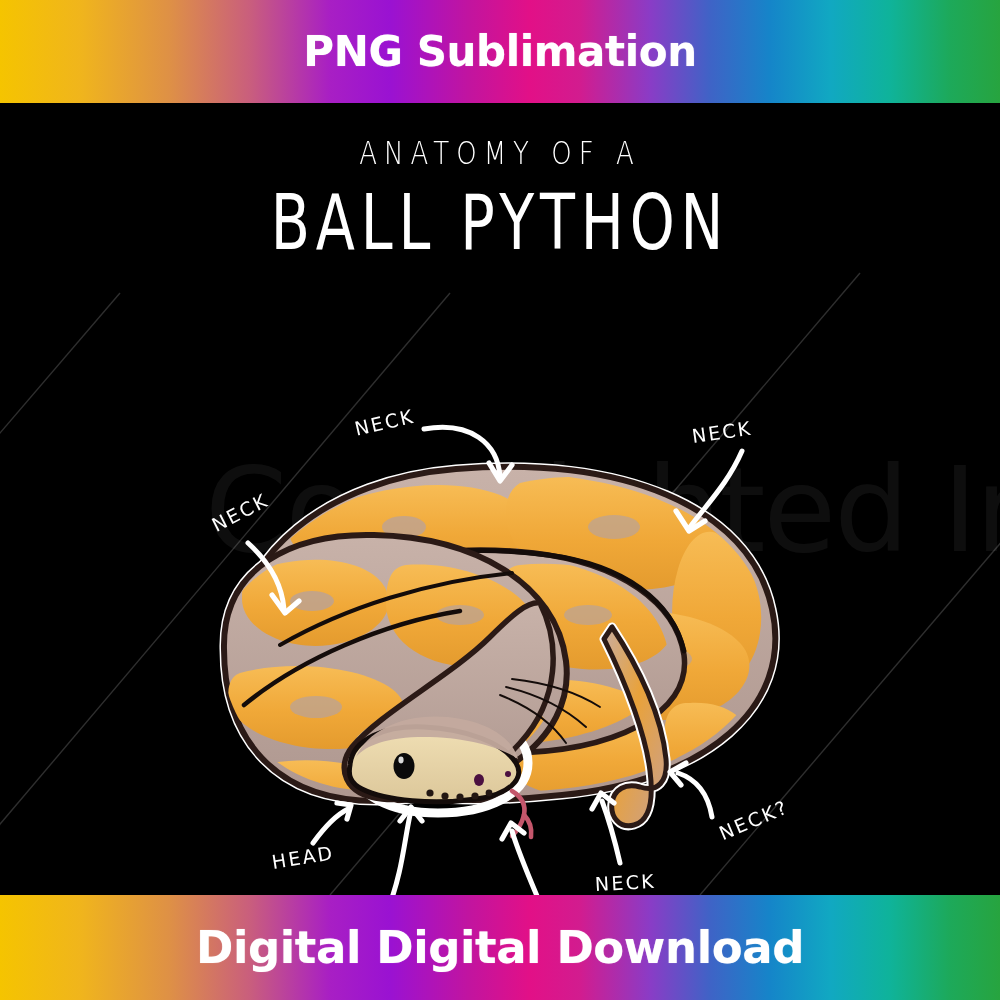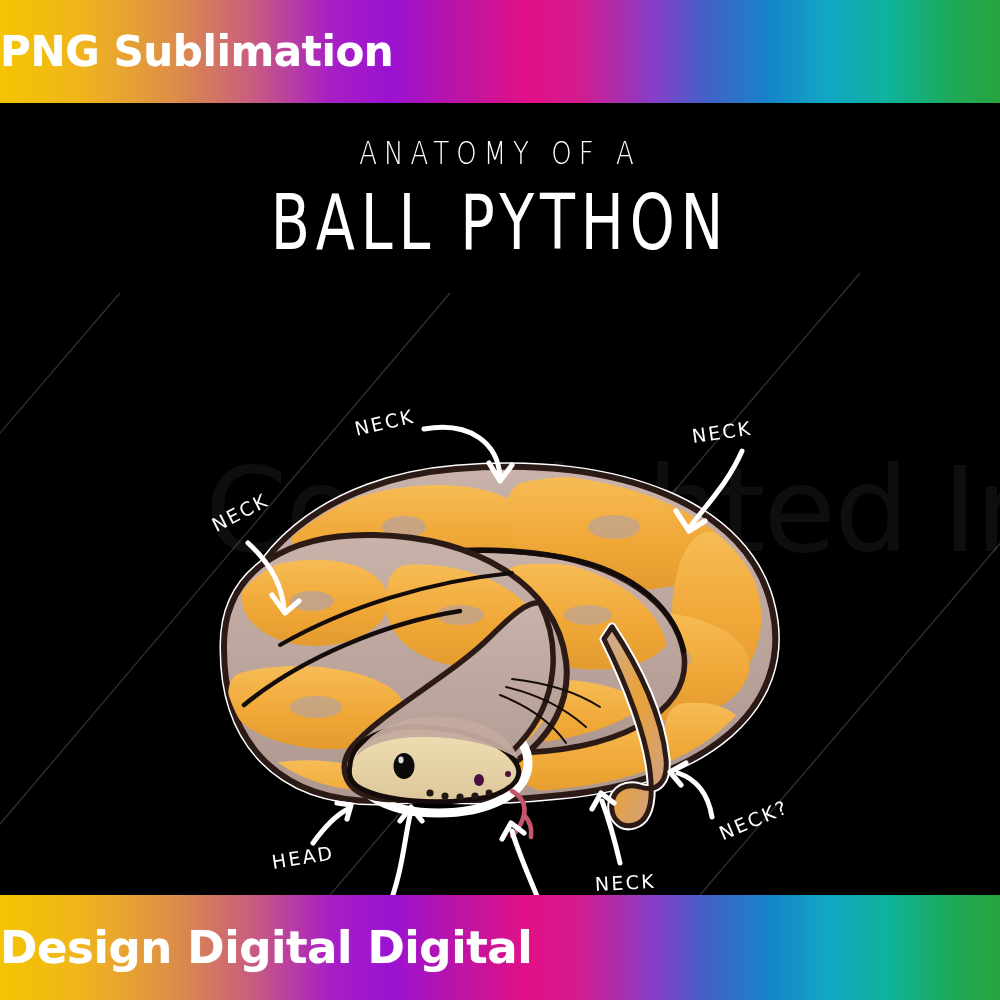--- a/index.html
+++ b/index.html
@@ -12,21 +12,21 @@
   #page {
     position:relative;
     width:1000px; height:1000px;
     background:#000000;
     overflow:hidden;
   }
 
   
   .banner {
     position:absolute; left:0; width:1000px;
-    display:flex; align-items:center; 
+    display:flex; align-items:center; justify-content:center;
     background:linear-gradient(90deg,
         #F5C400 0%,
         #F0B51C 8%,
         #DE9046 17%,
         #C95E7D 25%,
         #A81FC4 33%,
         #9A12D2 39%,
         #C2149F 47%,
         #E21087 53%,
         #D21C8F 58%,
@@ -420,16 +420,16 @@
 
     <div class="label" style="left:272px; top:748px; transform:rotate(-9deg);">HEAD</div>
 
     <div class="label" style="left:595px; top:770px; transform:rotate(-3deg);">NECK</div>
 
     <div class="label" style="left:720px; top:720px; transform:rotate(-23deg);">NECK?</div>
 
   </div>
 
   <div class="banner" id="banner-bottom">
-    <span class="banner-text">Design Digital Digital</span>
+    <span class="banner-text">Digital Digital Download</span>
   </div>
 
 </div>
 
 </body></html>

